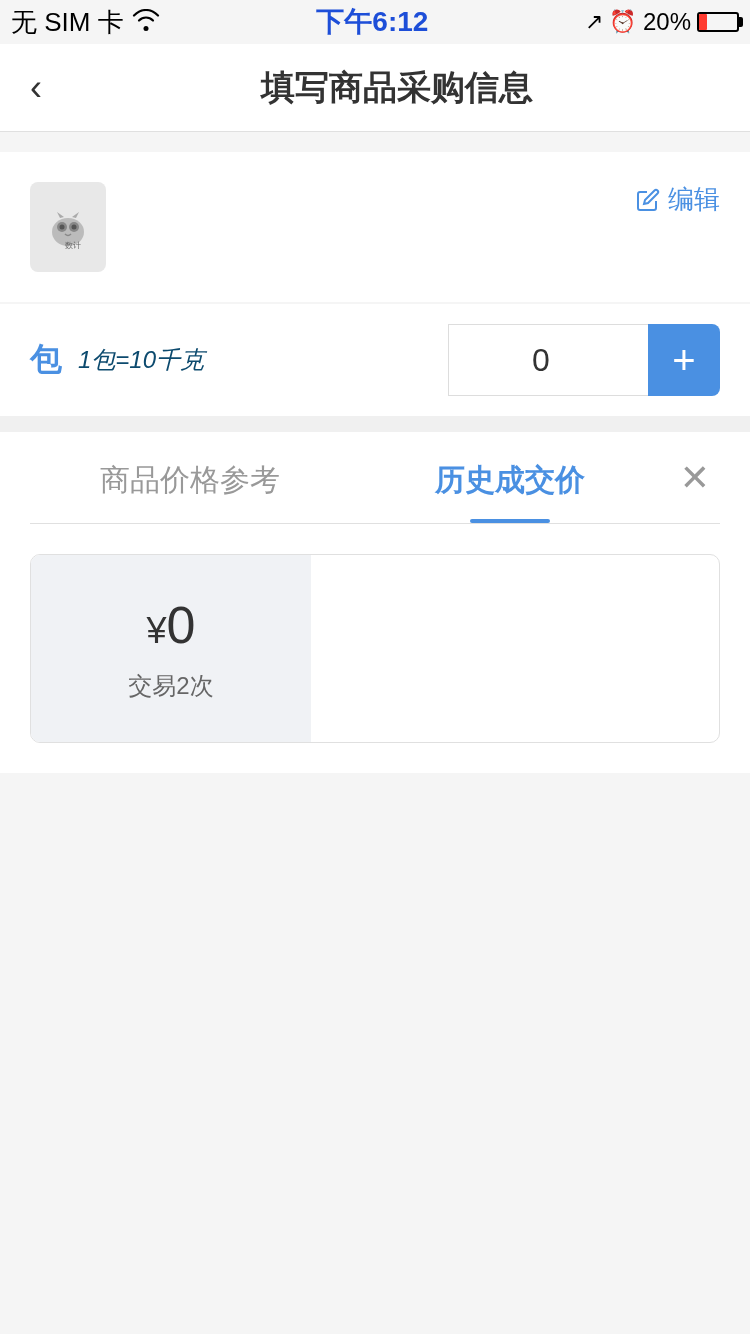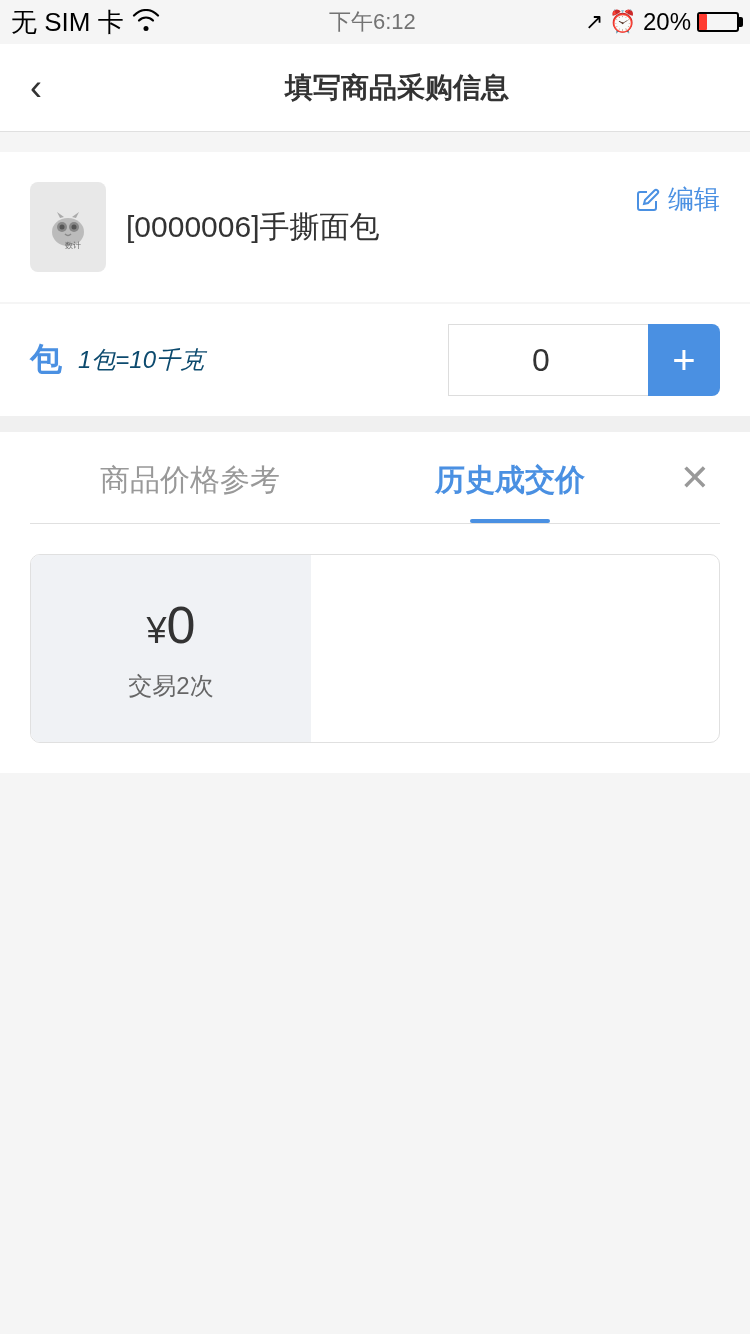--- a/index.html
+++ b/index.html
@@ -24,23 +24,23 @@
       font-size: 28px;
     }
     .status-left {
       font-size: 26px;
       color: #000;
       display: flex;
       align-items: center;
       gap: 8px;
     }
     .status-center {
-      font-size: 22px;
-      color: #737373;
-      font-weight: 400;
+      font-size: 28px;
+      color: #1d4ed8;
+      font-weight: 700;
     }
     .status-right {
       display: flex;
       align-items: center;
       gap: 6px;
       font-size: 24px;
       color: #000;
     }
     .battery-icon {
       display: inline-flex;
@@ -84,21 +84,21 @@
       position: relative;
     }
     .nav-back {
       position: absolute;
       left: 30px;
       font-size: 36px;
       color: #333;
       cursor: pointer;
     }
     .nav-title {
-      font-size: 28px;
+      font-size: 34px;
       font-weight: 600;
       color: #333;
       margin-left: 44px;
     }
 
     
     .product-card {
       background: #fff;
       margin-top: 20px;
       padding: 30px;
@@ -395,21 +395,20 @@
           <circle cx="19" cy="25" r="5" fill="#888"></circle>
           <circle cx="31" cy="25" r="5" fill="#888"></circle>
           <circle cx="19" cy="25" r="2.5" fill="#555"></circle>
           <circle cx="31" cy="25" r="2.5" fill="#555"></circle>
           <path d="M22 32 Q25 35 28 32" stroke="#888" stroke-width="1.5" fill="none"></path>
           <path d="M17 16 L14 10 L21 15" fill="#aaa"></path>
           <path d="M33 16 L36 10 L29 15" fill="#aaa"></path>
           <text x="22" y="46" font-size="8" fill="#666" font-family="sans-serif">数计</text>
         </svg>
       </div>
-      <div class="product-name">[0000006]手撕面包</div>
     </div>
     <div class="edit-btn">
       <svg class="edit-icon-svg" viewBox="0 0 24 24" fill="none" stroke="#4a90e2" stroke-width="2">
         <path d="M11 4H4a2 2 0 0 0-2 2v14a2 2 0 0 0 2 2h14a2 2 0 0 0 2-2v-7"></path>
         <path d="M18.5 2.5a2.121 2.121 0 0 1 3 3L12 15l-4 1 1-4 9.5-9.5z"></path>
       </svg>
       <span>编辑</span>
     </div>
   </div>
 </div>

